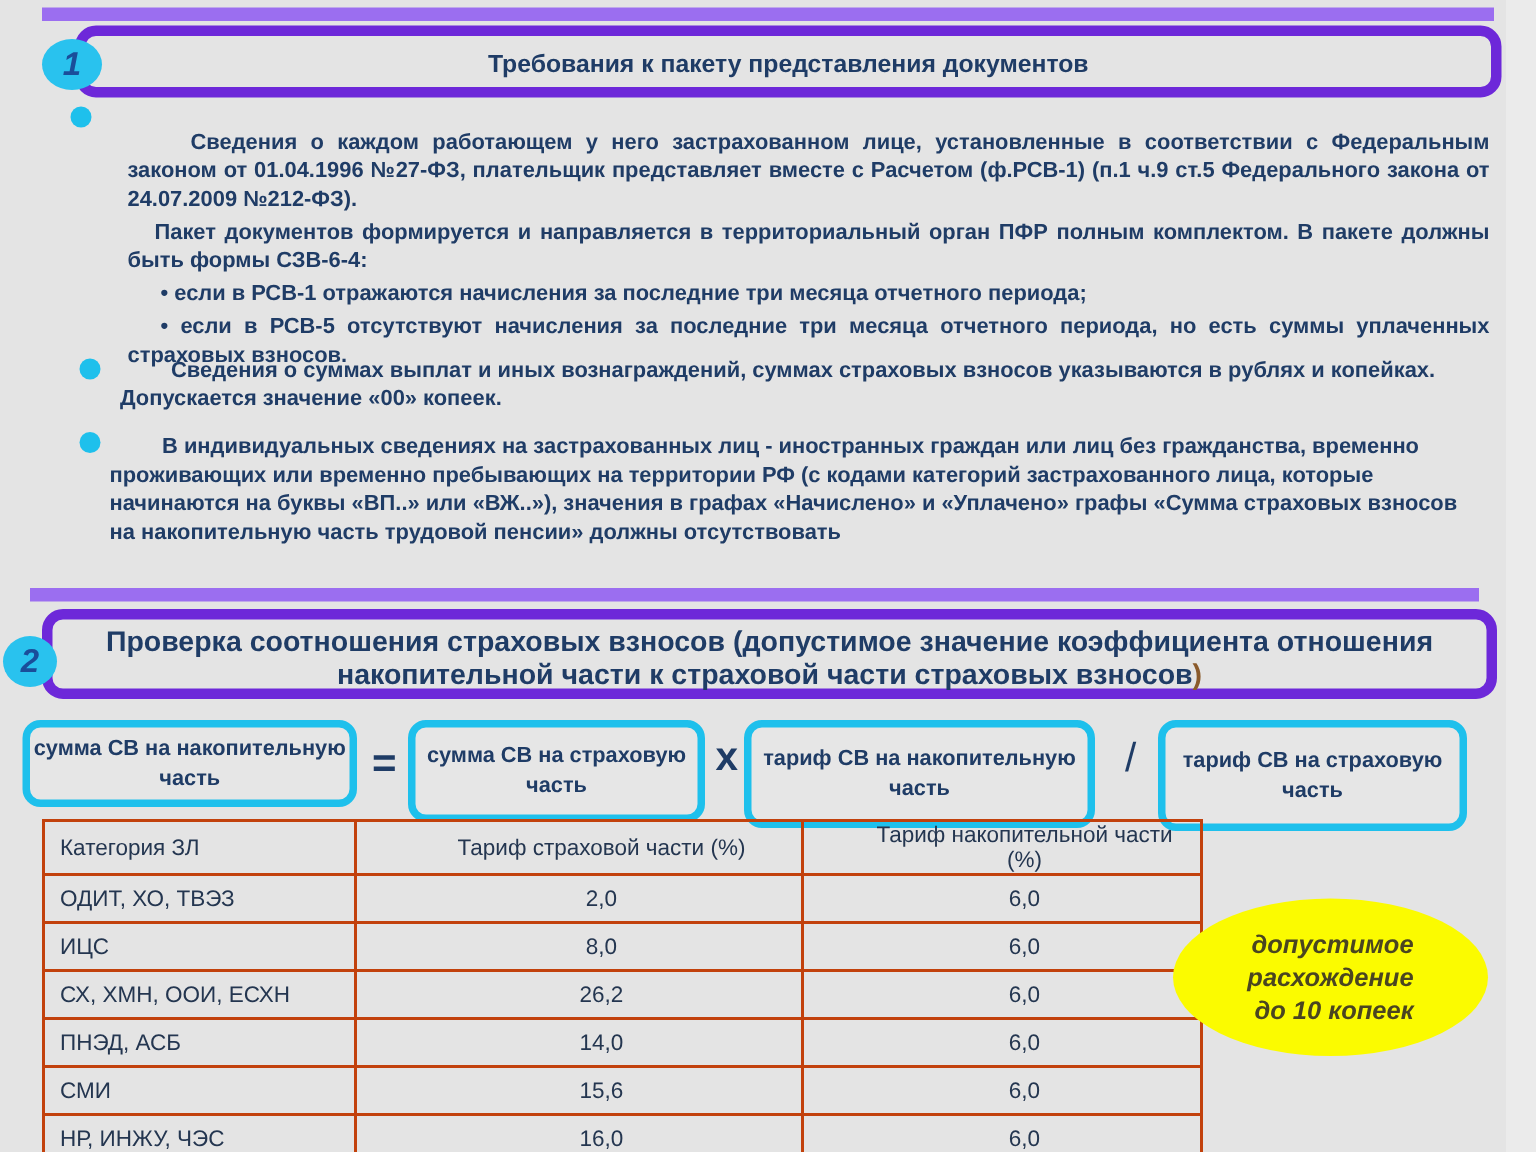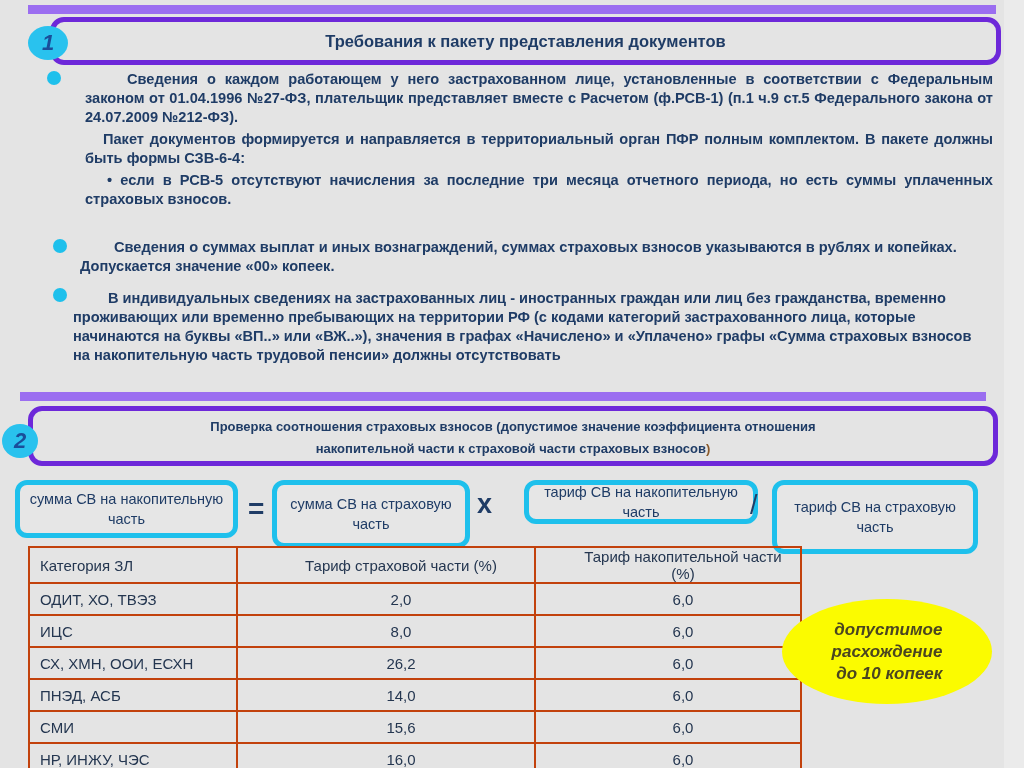--- a/index.html
+++ b/index.html
@@ -5,21 +5,21 @@
   html, body { margin:0; padding:0; }
   body {
     width:1024px; height:768px; overflow:hidden; position:relative;
     background:#e4e4e4;
     font-family:"Liberation Sans", sans-serif;
     color:#1f3c66;
   }
   .right-strip { position:absolute; left:1004px; top:0; width:20px; height:768px; background:#ebebeb; }
   .purple-bar { position:absolute; background:#9b6ef0; }
   .header-box {
-    position:absolute; border:5px solid #6d28d9; border-radius:14px;
+    position:absolute; border:7px solid #6d28d9; border-radius:14px;
     background:#e4e4e4; box-sizing:border-box;
   }
   .badge {
     position:absolute; background:#29c2ee; border-radius:50%;
     color:#1a4e9a; font-style:italic; font-weight:bold; font-size:22px;
     display:flex; align-items:center; justify-content:center;
   }
   .h-title {
     position:absolute; font-weight:bold; color:#1f3c66; text-align:center;
   }
@@ -27,21 +27,21 @@
   .para {
     position:absolute; font-weight:bold; font-size:14.6px; line-height:19px;
     color:#1f3c66; text-align:justify;
   }
   .para p { margin:0; }
   .indent { text-indent:42px; }
   .formula-box {
     position:absolute; border:5px solid #1ec0ec; border-radius:12px;
     box-sizing:border-box; background:#e6e6e6;
     display:flex; align-items:center; justify-content:center; text-align:center;
-    font-weight:normal; font-size:14.5px; line-height:20px; color:#1f3c66;
+    font-weight:bold; font-size:14.5px; line-height:20px; color:#1f3c66;
   }
   .op { position:absolute; font-weight:bold; color:#1f3c66; }
   table.tariffs {
     position:absolute; left:28px; top:546px; width:774px;
     border-collapse:collapse; font-size:15px; color:#243650;
   }
   table.tariffs td, table.tariffs th {
     border:2px solid #c2410c; height:30px; padding:0 10px; font-weight:normal;
   }
   table.tariffs th { text-align:left; }
@@ -59,50 +59,51 @@
 
 <div class="right-strip"></div>
 
 <div class="purple-bar" style="left:28px; top:5px; width:968px; height:9px;"></div>
 <div class="header-box" style="left:50px; top:17px; width:951px; height:48px;">
   <div class="h-title" style="left:0; right:0; top:10px; font-size:16.5px;">Требования к пакету представления документов</div>
 </div>
 <div class="badge" style="left:28px; top:26px; width:40px; height:34px;">1</div>
 
 <div class="dot" style="left:47px; top:71px;"></div>
-<div class="para" style="left:85px; top:70px; width:908px;">
+<div class="para" style="left:85px; top:86px; width:908px;">
   <p class="indent">Сведения о каждом работающем у него застрахованном лице, установленные в соответствии с Федеральным законом от 01.04.1996 №27-ФЗ, плательщик представляет вместе с Расчетом (ф.РСВ-1) (п.1 ч.9 ст.5 Федерального закона от 24.07.2009 №212-ФЗ).</p>
   <p class="indent" style="margin-top:3px; text-indent:18px;">Пакет документов формируется и направляется в территориальный орган ПФР полным комплектом. В пакете должны быть формы СЗВ-6-4:</p>
+  <p style="margin-top:3px; text-indent:22px;">•  если в РСВ-1 отражаются начисления за последние три месяца отчетного периода;</p>
   <p style="margin-top:3px; text-indent:22px;">• если в РСВ-5 отсутствуют начисления за последние три месяца отчетного периода, но есть суммы уплаченных страховых взносов.</p>
 </div>
 
 <div class="dot" style="left:53px; top:239px;"></div>
 <div class="para" style="left:80px; top:238px; width:880px; text-align:left;">
   <p class="indent" style="text-indent:34px;">Сведения о суммах выплат и иных вознаграждений, суммах  страховых взносов указываются в рублях и копейках. Допускается значение «00» копеек.</p>
 </div>
 
 <div class="dot" style="left:53px; top:288px;"></div>
 <div class="para" style="left:73px; top:289px; width:910px; text-align:left;">
   <p class="indent" style="text-indent:35px;">В индивидуальных сведениях на застрахованных лиц - иностранных граждан или лиц без гражданства, временно проживающих или временно пребывающих на территории РФ (с кодами категорий застрахованного лица, которые начинаются на буквы «ВП..» или «ВЖ..»), значения в графах «Начислено» и «Уплачено» графы «Сумма страховых взносов на накопительную часть трудовой пенсии» должны отсутствовать</p>
 </div>
 
 <div class="purple-bar" style="left:20px; top:392px; width:966px; height:9px;"></div>
 <div class="header-box" style="left:28px; top:406px; width:970px; height:60px;">
-  <div class="h-title" style="left:0; right:0; top:5px; font-size:13px; line-height:22px;">
+  <div class="h-title" style="left:0; right:0; top:5px; font-size:19px; line-height:22px;">
     <div>Проверка соотношения страховых взносов (допустимое значение коэффициента отношения</div>
     <div><span>накопительной части к страховой части страховых взносов</span><span class="paren">)</span></div>
   </div>
 </div>
 <div class="badge" style="left:2px; top:424px; width:36px; height:34px;">2</div>
 
 <div class="formula-box" style="left:15px; top:480px; width:223px; height:58px;">сумма СВ на накопительную часть</div>
 <div class="op" style="left:248px; top:493px; font-size:28px;">=</div>
 <div class="formula-box" style="left:272px; top:480px; width:198px; height:68px;">сумма СВ на страховую часть</div>
 <div class="op" style="left:477px; top:489px; font-size:27px;">x</div>
-<div class="formula-box" style="left:524px; top:480px; width:234px; height:44px;">тариф СВ на накопительную часть</div>
+<div class="formula-box" style="left:496px; top:480px; width:234px; height:72px;">тариф СВ на накопительную часть</div>
 <div class="op" style="left:750px; top:490px; font-size:27px; font-weight:normal;">/</div>
 <div class="formula-box" style="left:772px; top:480px; width:206px; height:74px;">тариф СВ на страховую часть</div>
 
 <table class="tariffs">
   <tbody>
       <tr>
     <th style="width:186px;">Категория ЗЛ</th>
     <th class="c" style="width:246px;">Тариф страховой части (%)</th>
     <th class="c">Тариф накопительной части (%)</th>
   </tr>

